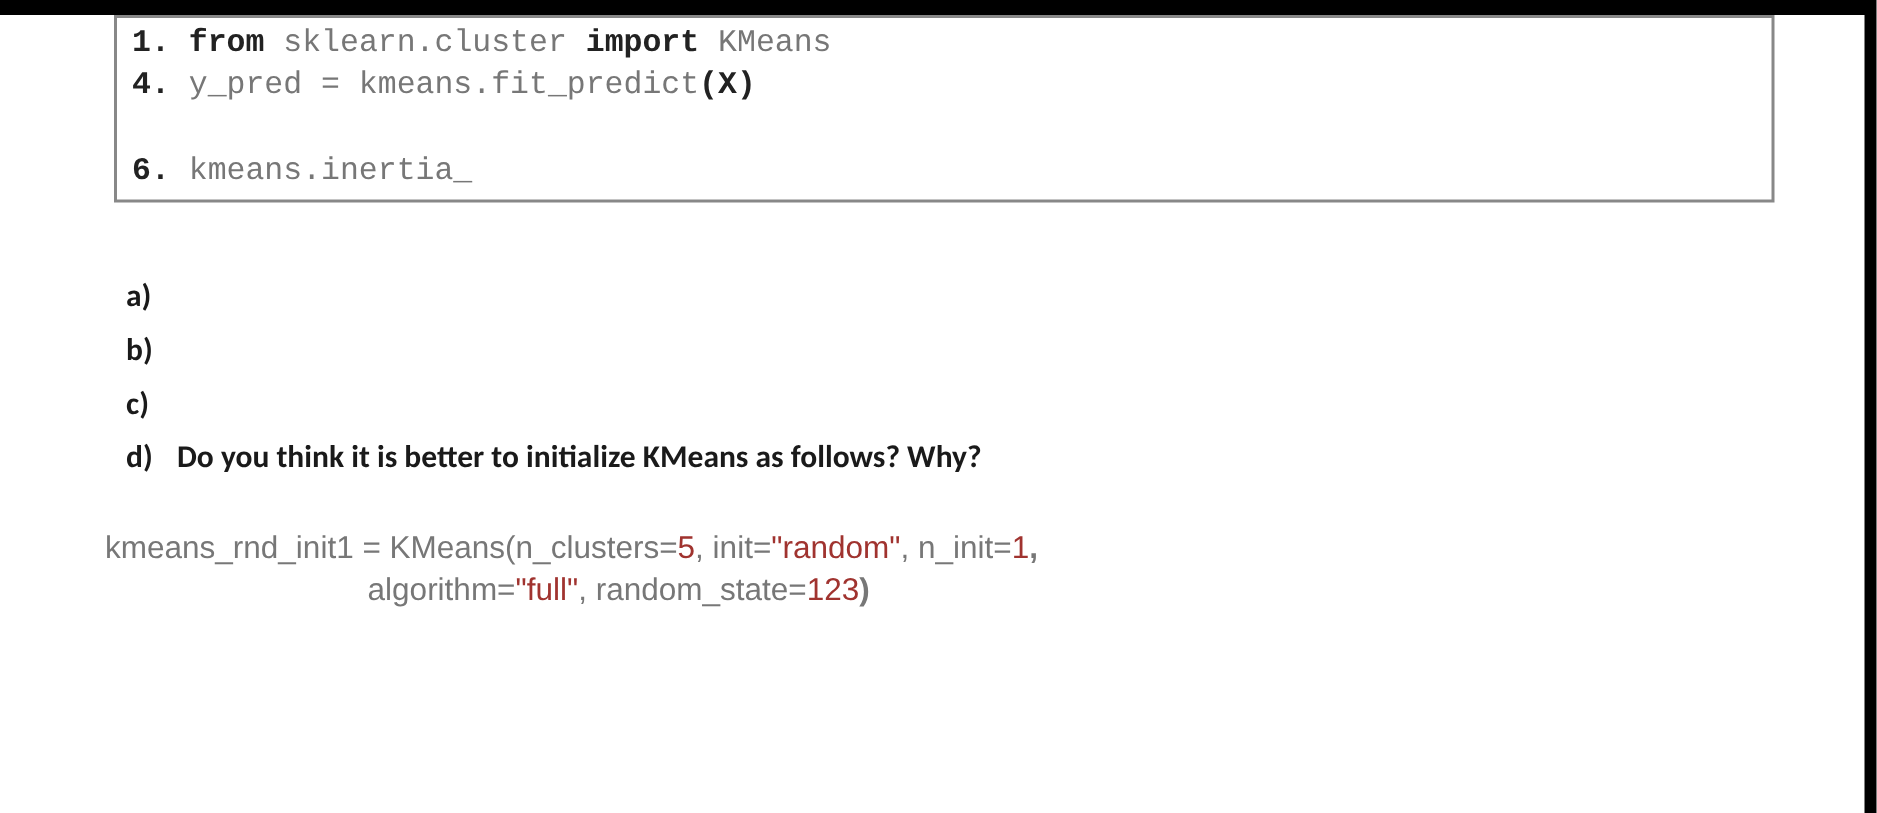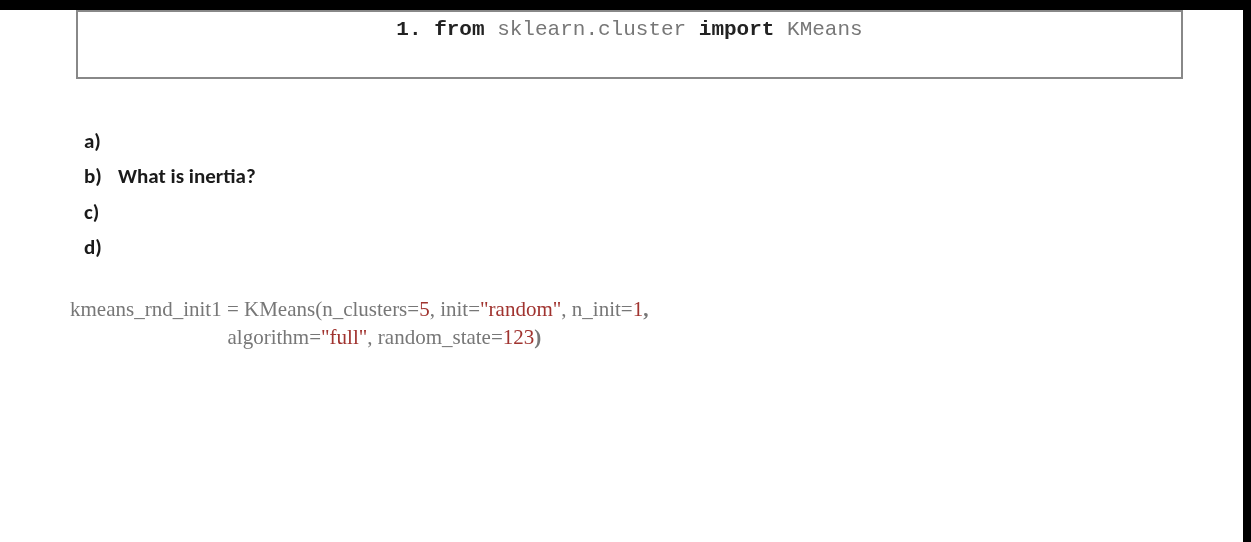--- a/index.html
+++ b/index.html
@@ -24,21 +24,20 @@
     border: 2px solid #888;
     margin: 10px 60px 0 76px;
     padding: 4px 10px 4px 10px;
     font-family: "Courier New", monospace;
     font-size: 21px;
     line-height: 1.35;
     color: #222;
   }
   .code-line {
     white-space: pre;
-    text-align: center;
   }
   .line-num {
     color: #222;
     font-weight: normal;
   }
   .b { font-weight: bold; }
   .gray { color: #777; }
   .num-lit { color: #a0332f; }
   .str-lit { color: #a0332f; }
   .questions {
@@ -51,49 +50,51 @@
   .q-item {
     display: flex;
     margin-bottom: 2px;
   }
   .q-label {
     width: 34px;
     flex-shrink: 0;
   }
   .bottom-code {
     margin: 30px 60px 0 70px;
-    font-family: Liberation Serif, serif;
+    font-family: Liberation Sans, sans-serif;
     font-size: 21px;
     line-height: 1.35;
     color: #777;
     white-space: pre;
     filter: blur(0.4px);
   }
 </style>
 </head>
 <body>
 <div class="page">
 
 <div class="code-box" id="code-block">
       <div class="code-line"><span class="line-num b">1.</span><span class=""> </span><span class="b">from</span><span class="gray"> sklearn.cluster </span><span class="b">import</span><span class=""> </span><span class="gray">KMeans</span></div>
+      <div class="code-line"><span class="line-num b">4.</span><span class="gray"> y_pred = kmeans.fit_predict</span><span class="b">(X)</span></div>
       <div class="code-line">&nbsp;</div>
+      <div class="code-line"><span class="line-num b">6.</span><span class="gray"> kmeans.inertia_</span></div>
     </div>
 
 <div class="questions" id="question-list">
       <div class="q-item">
         <div class="q-label">a)</div>
       </div>
       <div class="q-item">
         <div class="q-label">b)</div>
-        <div>What is inertia?</div>
       </div>
       <div class="q-item">
         <div class="q-label">c)</div>
       </div>
       <div class="q-item">
         <div class="q-label">d)</div>
+        <div>Do you think it is better to initialize KMeans as follows? Why?</div>
       </div>
     </div>
 
 <div class="bottom-code"><span class="gray">kmeans_rnd_init1 = </span><span class="gray">KMeans(n_clusters=</span><span class="num-lit">5</span><span class="gray">, init=</span><span class="str-lit">"random"</span><span class="gray">, n_init=</span><span class="num-lit">1</span><span class="b">,</span>
 <span>                              </span><span class="gray">algorithm=</span><span class="str-lit">"full"</span><span class="gray">, random_state=</span><span class="num-lit">123</span><span class="b">)</span></div>
 
 </div>
 
 </body></html>

